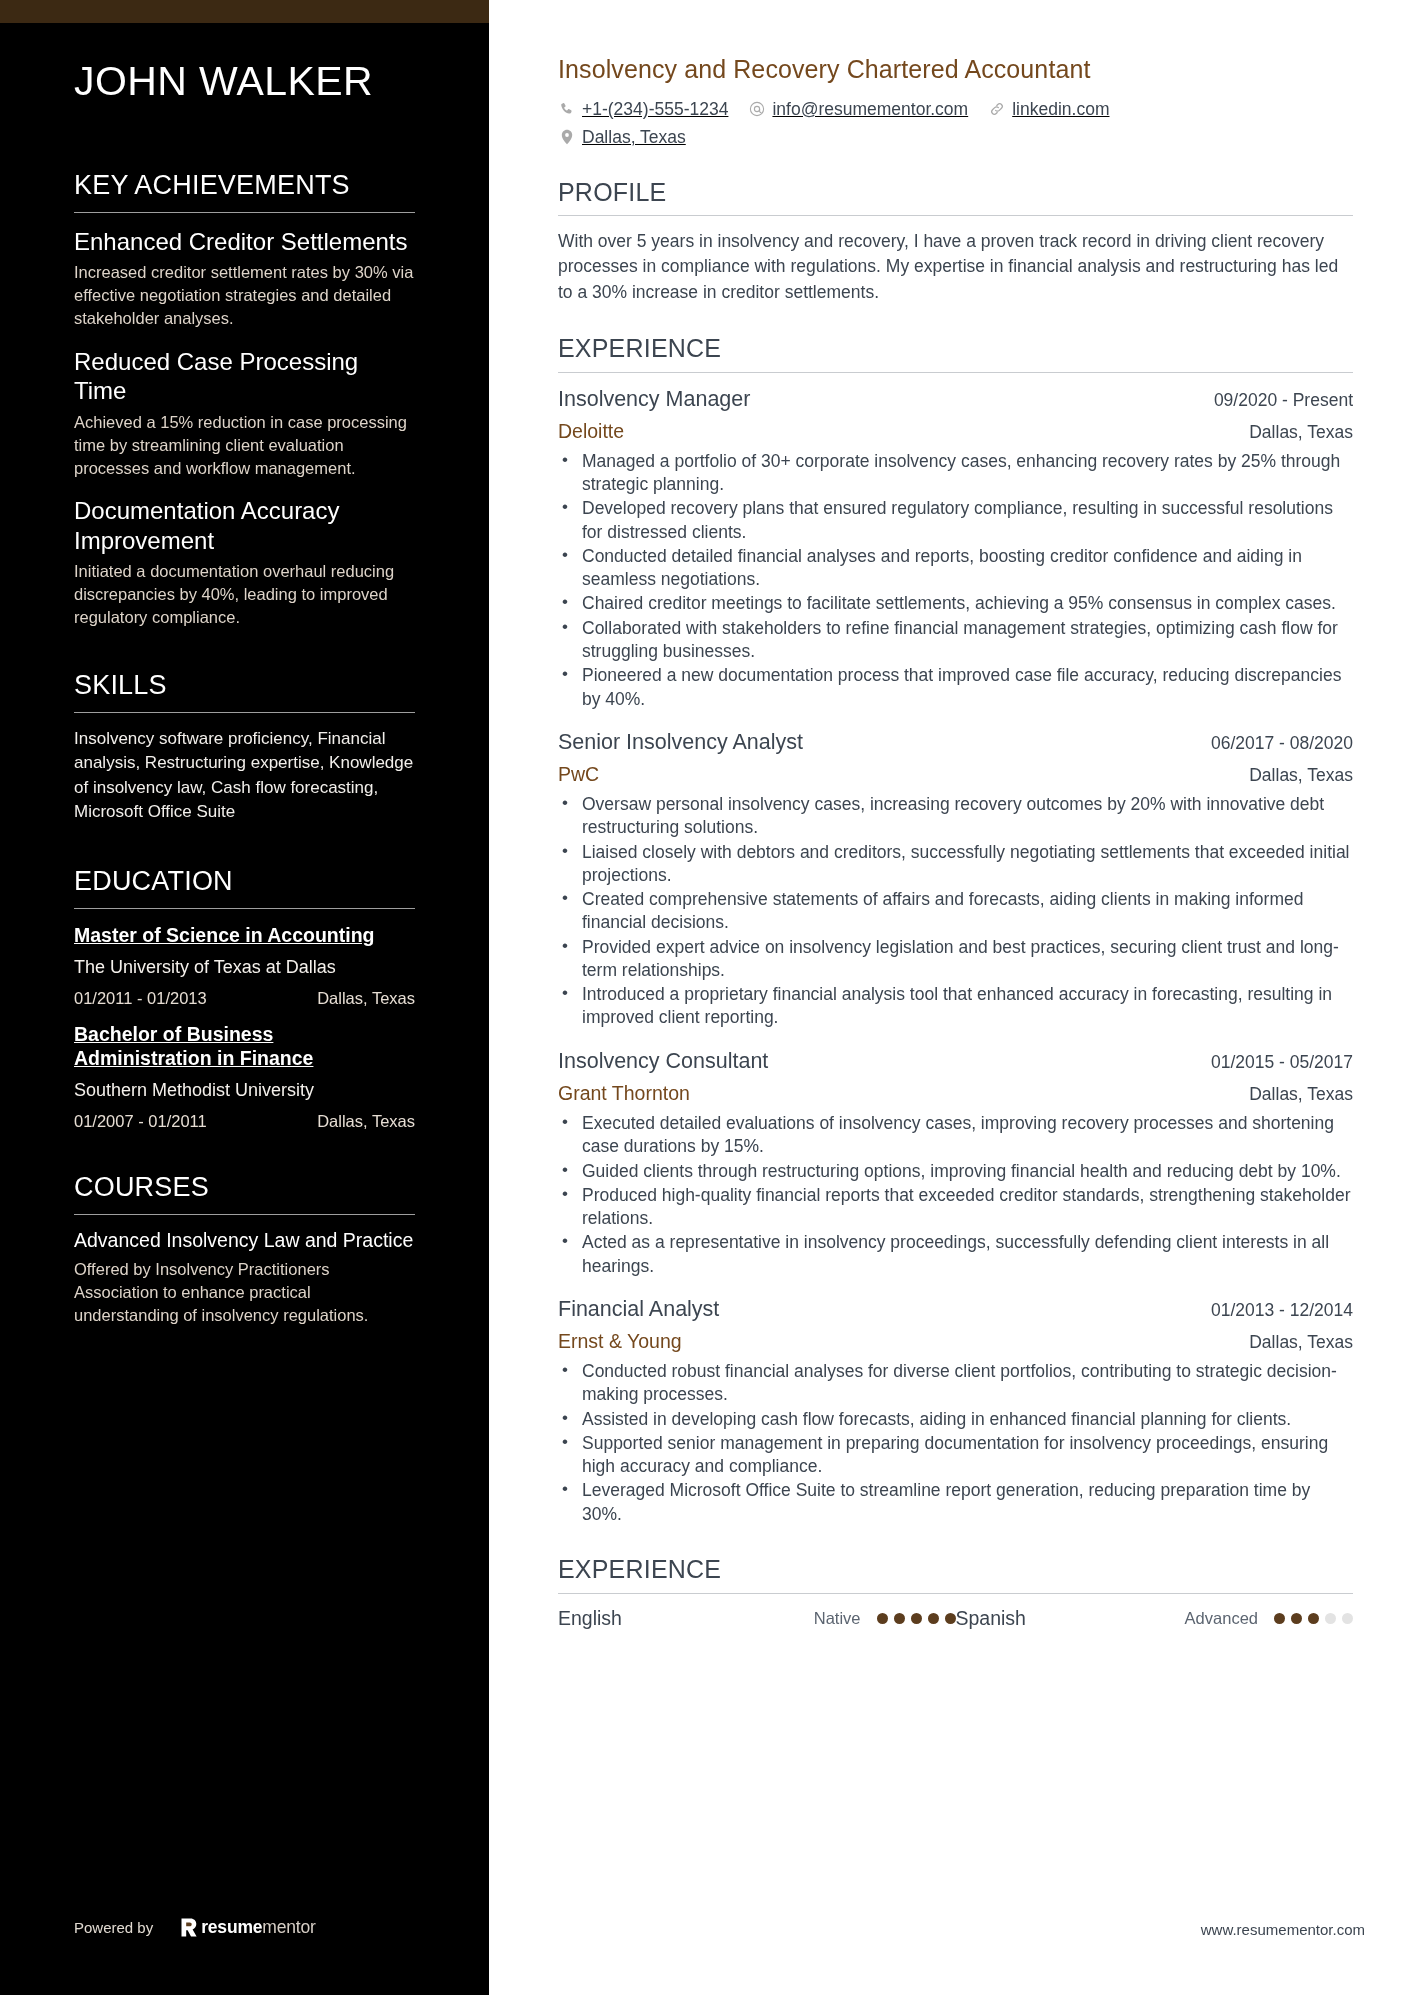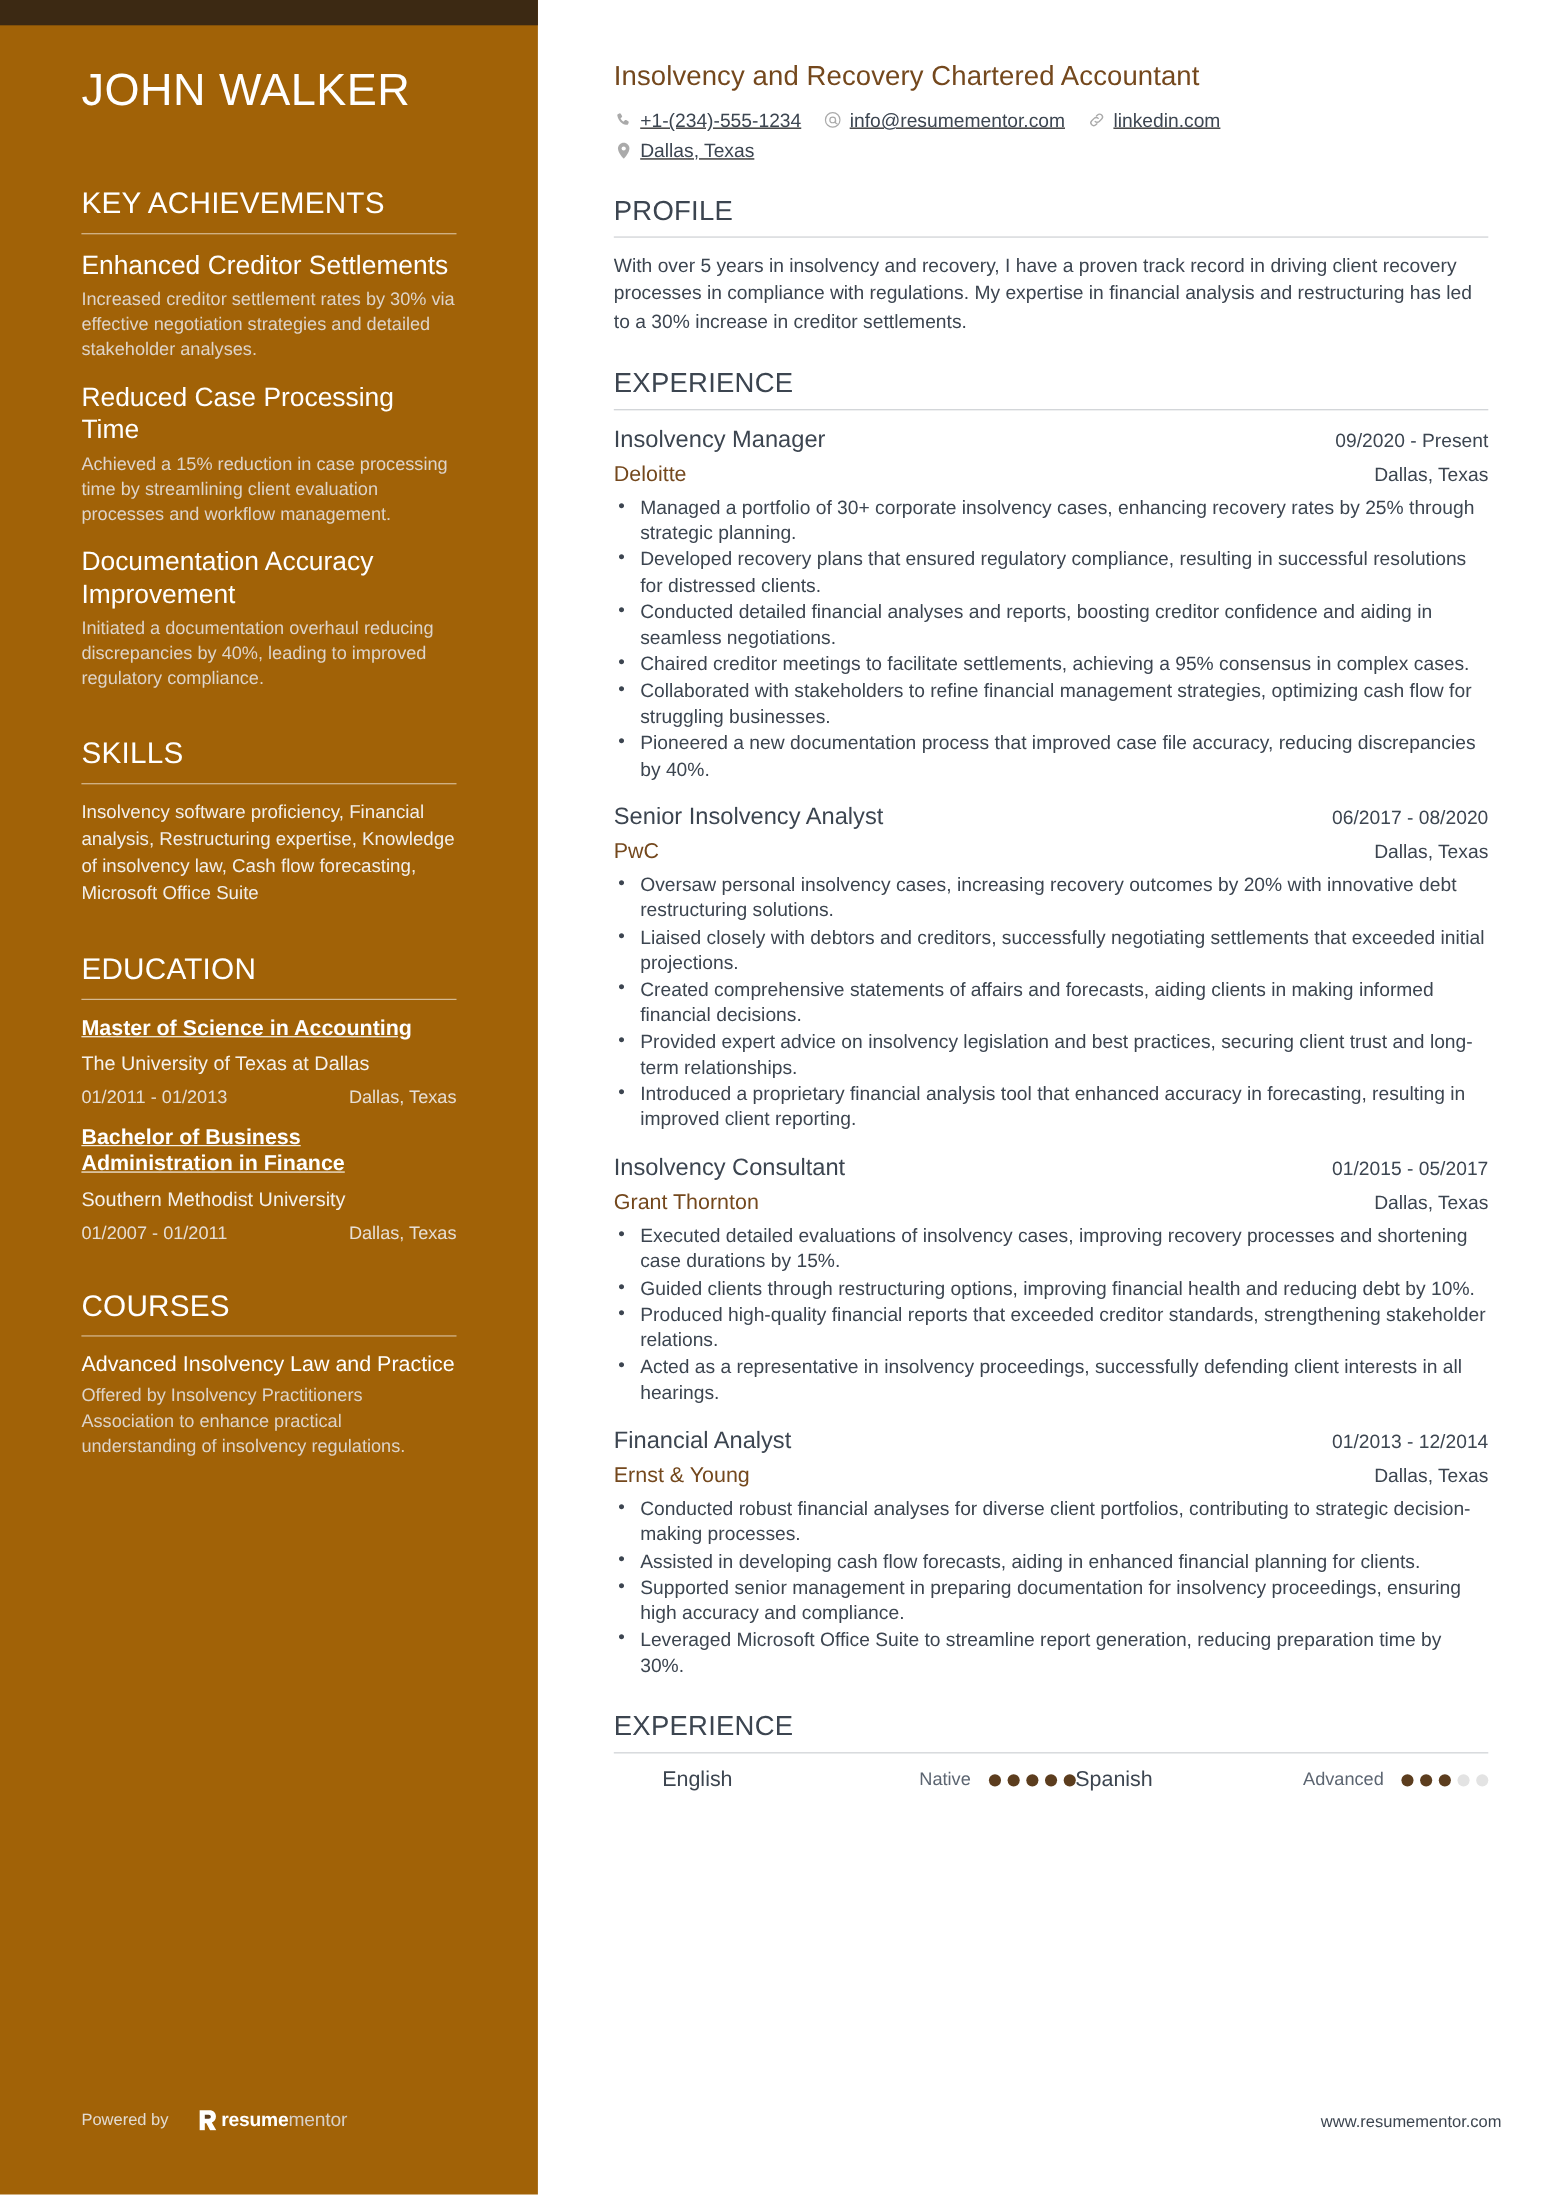--- a/index.html
+++ b/index.html
@@ -17,21 +17,21 @@
     width: 1410px;
     height: 1995px;
     display: flex;
     background: #ffffff;
   }
 
   
   .sidebar {
     width: 489px;
     min-width: 489px;
-    background: #a16207;
+    background: #000000;
     color: #ffffff;
     position: relative;
     padding: 0 74px;
   }
   .sidebar-topbar {
     position: absolute;
     top: 0; left: 0; right: 0;
     height: 23px;
     background: #3c2913;
   }
@@ -260,21 +260,20 @@
     position: absolute;
     left: 4px;
     top: -1px;
     color: #3c4550;
     font-size: 17px;
   }
 
   .lang-row {
     display: flex;
     align-items: flex-end;
-    margin-left: 44px;
   }
   .lang-block {
     display: flex;
     align-items: center;
     width: 50%;
   }
   .lang-name {
     font-size: 19.5px;
     color: #3c4550;
     flex: 1;

